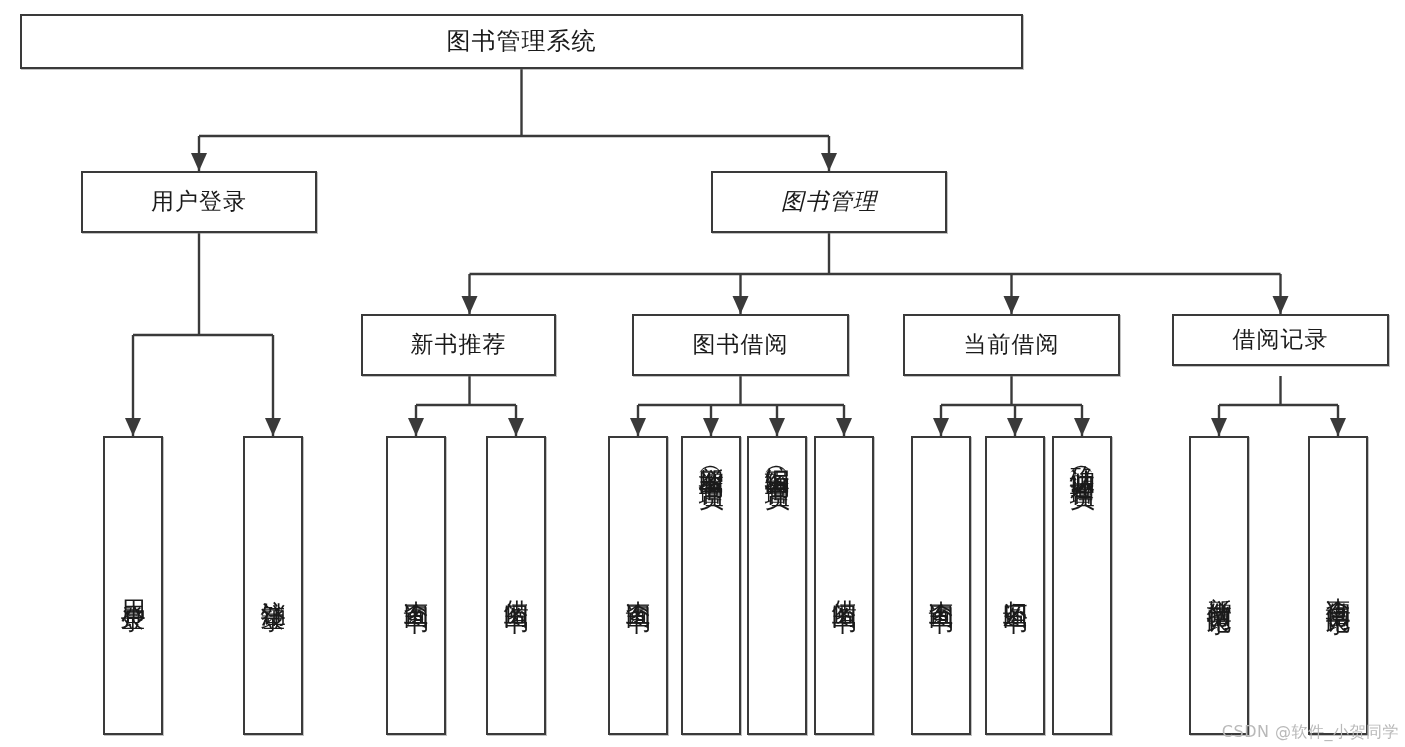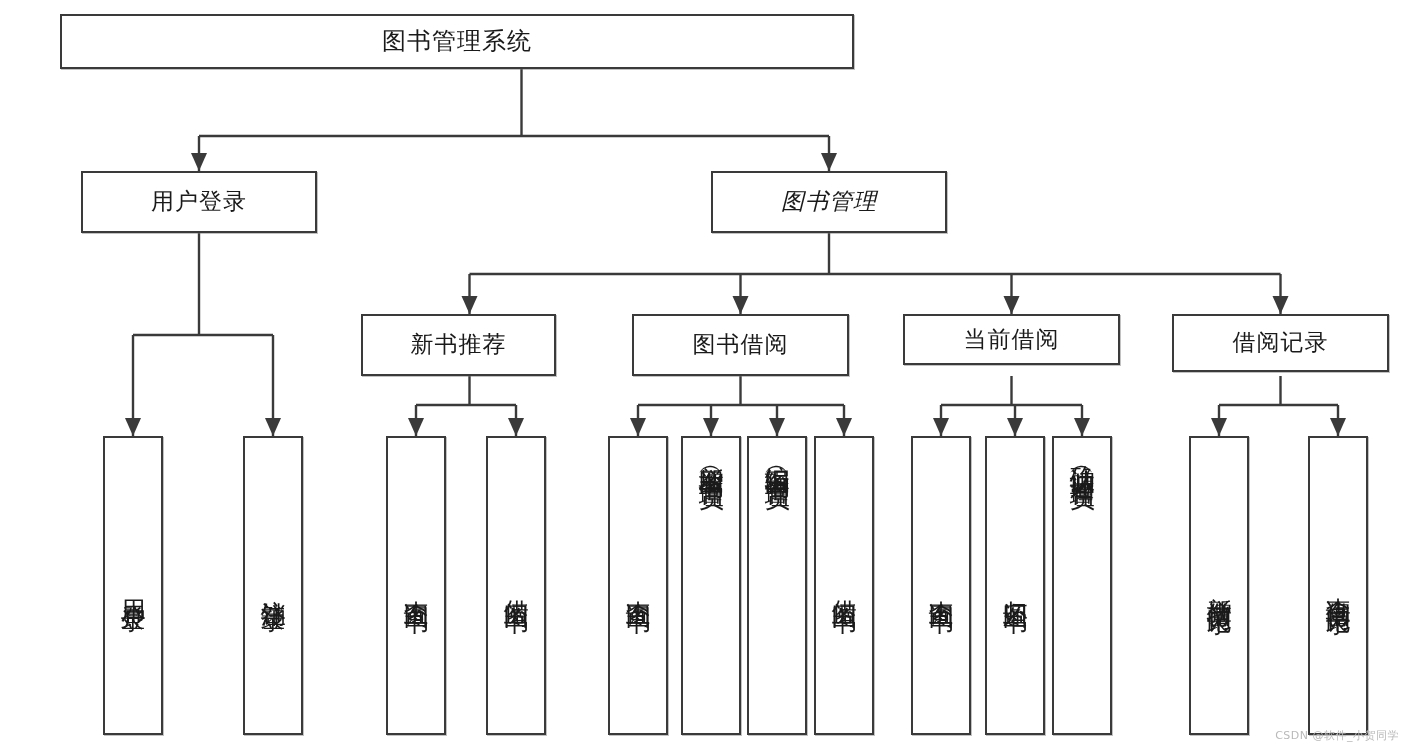--- a/index.html
+++ b/index.html
@@ -75,21 +75,21 @@
     fill: none;
   }
   #link-layer polygon.arrowhead {
     fill: #3a3a3a;
     stroke: none;
   }
   .watermark {
     position: absolute;
     right: 6px;
     bottom: 4px;
-    font-size: 11px;
+    font-size: 16px;
     color: #b9b9b9;
     letter-spacing: 0.5px;
     font-family: "DejaVu Sans", "Liberation Sans", sans-serif;
     user-select: none;
   }
 </style>
 </head>
 <body>
 
 <div id="diagram-root">
@@ -141,39 +141,39 @@
       <line x1="1082" y1="405" x2="1082" y2="436"></line>
       <polygon class="arrowhead" points="1074,418 1090,418 1082,436"></polygon>
       <line x1="1280.5" y1="376" x2="1280.5" y2="405"></line>
       <line x1="1219" y1="405" x2="1338" y2="405"></line>
       <line x1="1219" y1="405" x2="1219" y2="436"></line>
       <polygon class="arrowhead" points="1211,418 1227,418 1219,436"></polygon>
       <line x1="1338" y1="405" x2="1338" y2="436"></line>
       <polygon class="arrowhead" points="1330,418 1346,418 1338,436"></polygon>
     </svg>
   <div id="node-layer">
-      <div class="node-box horizontal root" style="left: 20px; top: 14px; width: 794px; height: 55px; margin-left: 40px;">
+      <div class="node-box horizontal root" style="left: 20px; top: 14px; width: 1003px; height: 55px;">
         <span class="node-label">图书管理系统</span>
       </div>
       <div class="node-box horizontal" style="left: 81px; top: 171px; width: 236px; height: 62px;">
         <span class="node-label">用户登录</span>
       </div>
       <div class="node-box horizontal" style="left: 711px; top: 171px; width: 236px; height: 62px; font-style: italic;">
         <span class="node-label">图书管理</span>
       </div>
       <div class="node-box horizontal" style="left: 361px; top: 314px; width: 195px; height: 62px;">
         <span class="node-label">新书推荐</span>
       </div>
       <div class="node-box horizontal" style="left: 632px; top: 314px; width: 217px; height: 62px;">
         <span class="node-label">图书借阅</span>
       </div>
-      <div class="node-box horizontal" style="left: 903px; top: 314px; width: 217px; height: 51px;">
+      <div class="node-box horizontal" style="left: 903px; top: 314px; width: 217px; height: 62px;">
         <span class="node-label">当前借阅</span>
       </div>
-      <div class="node-box horizontal" style="left: 1172px; top: 314px; width: 217px; height: 58px;">
+      <div class="node-box horizontal" style="left: 1172px; top: 314px; width: 217px; height: 52px;">
         <span class="node-label">借阅记录</span>
       </div>
       <div class="node-box vertical centered" style="left: 103px; top: 436px; width: 60px; height: 299px;">
         <span class="node-label">用户登录</span>
       </div>
       <div class="node-box vertical centered" style="left: 243px; top: 436px; width: 60px; height: 299px;">
         <span class="node-label">注销登录</span>
       </div>
       <div class="node-box vertical centered" style="left: 386px; top: 436px; width: 60px; height: 299px;">
         <span class="node-label">查询图书</span>

